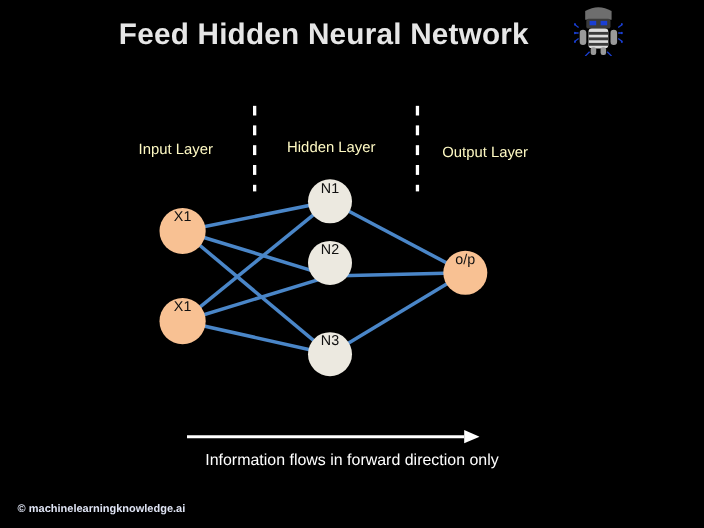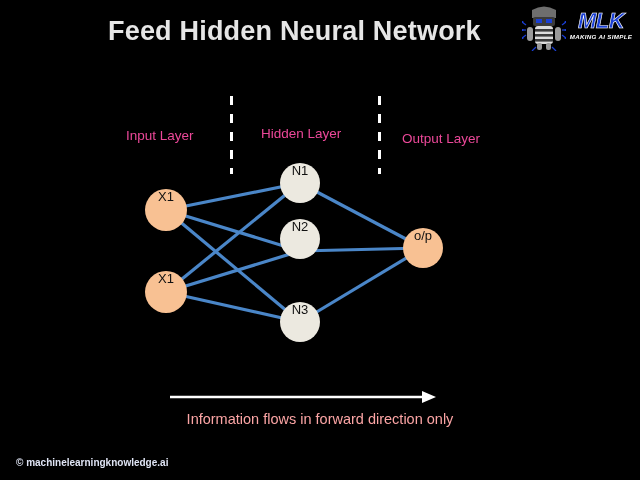--- a/index.html
+++ b/index.html
@@ -66,21 +66,21 @@
     color: #ffffff;
     line-height: 9px;
     letter-spacing: 0.3px;
     white-space: nowrap;
   }
 
   
   .layer-label {
     position: absolute;
     font-size: 13.5px;
-    color: #ec4899;
+    color: #fef9c3;
     white-space: nowrap;
   }
   #label-input  { left: 126px; top: 128px; }
   #label-hidden { left: 261px; top: 126px; }
   #label-output { left: 402px; top: 131px; }
 
   
   .divider {
     position: absolute;
     width: 3px;
@@ -129,21 +129,21 @@
     width: 266px;
     height: 14px;
   }
   #flow-caption {
     position: absolute;
     left: 0;
     top: 411px;
     width: 640px;
     text-align: center;
     font-size: 14.5px;
-    color: #fca5a5;
+    color: #ffffff;
   }
 
   
   #footer {
     position: absolute;
     left: 16px;
     top: 457px;
     font-size: 10px;
     font-weight: bold;
     color: #dfe4f4;
@@ -185,24 +185,20 @@
         <g fill="#1a3fd4">
           <circle cx="0.5" cy="17" r="1.1"></circle>
           <circle cx="0.5" cy="25" r="1.1"></circle>
           <circle cx="0.5" cy="33" r="1.1"></circle>
           <circle cx="43.5" cy="17" r="1.1"></circle>
           <circle cx="43.5" cy="25" r="1.1"></circle>
           <circle cx="43.5" cy="33" r="1.1"></circle>
         </g>
       </g>
     </svg>
-    <div id="logo-text-wrap">
-      <div id="logo-mlk">MLK</div>
-      <div id="logo-tag">MAKING AI SIMPLE</div>
-    </div>
   </div>
 
   <div class="layer-label" id="label-input">Input Layer</div>
   <div class="layer-label" id="label-hidden">Hidden Layer</div>
   <div class="layer-label" id="label-output">Output Layer</div>
 
   <div class="divider" id="divider-1"></div>
   <div class="divider" id="divider-2"></div>
 
   <svg id="net">

